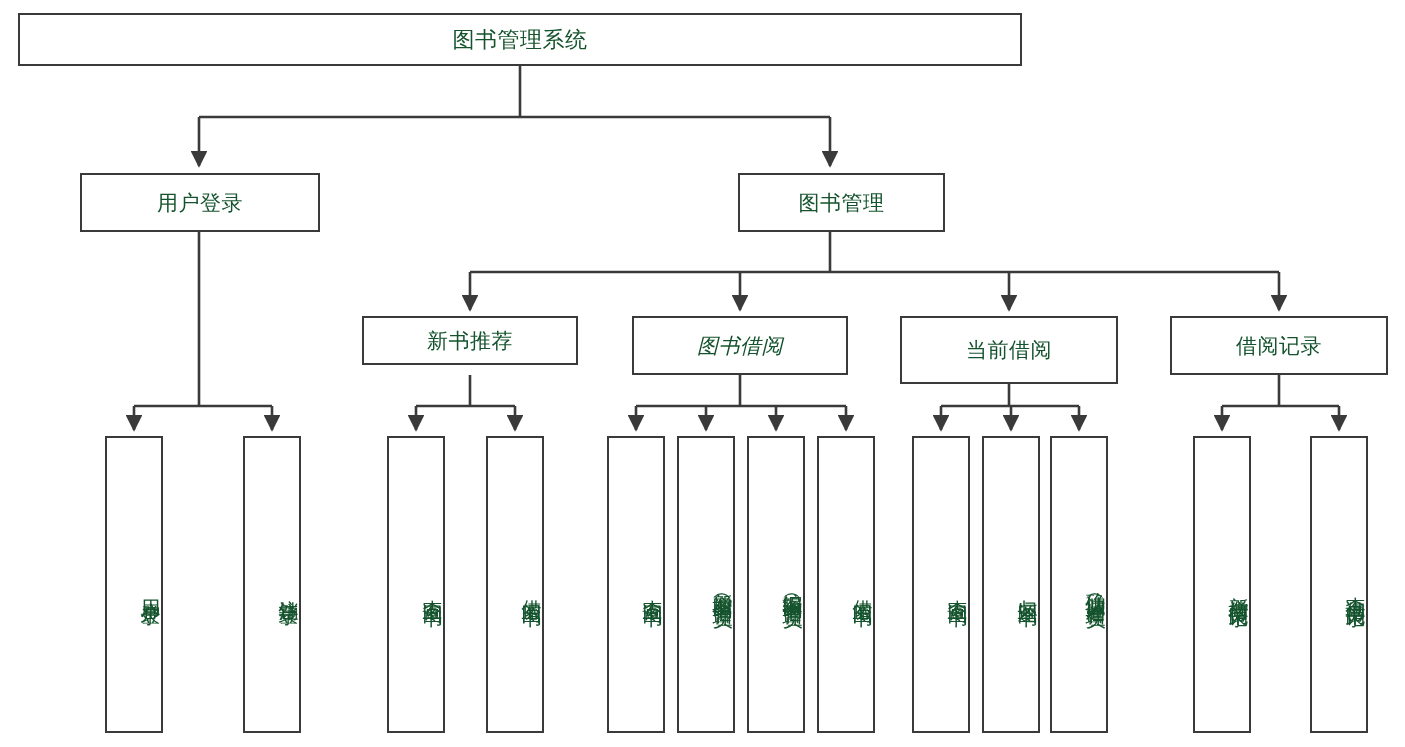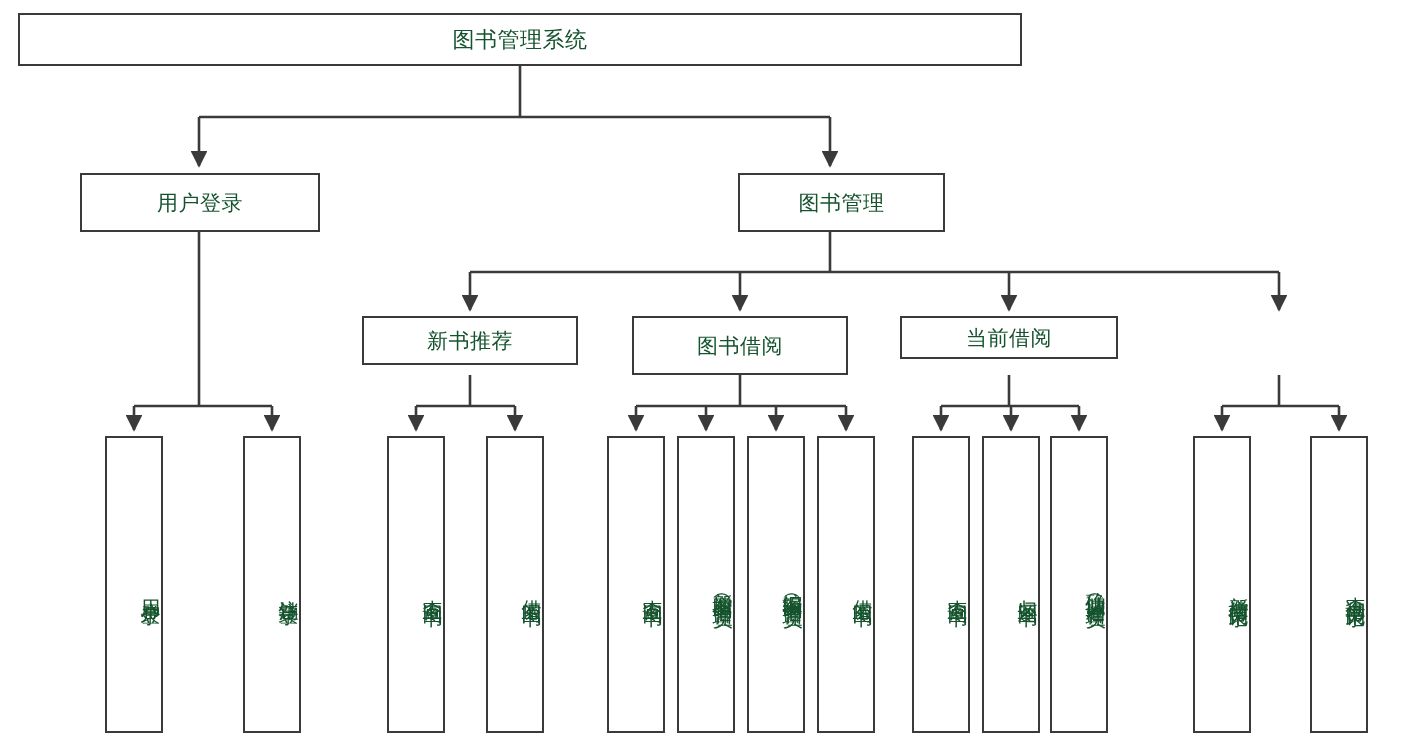--- a/index.html
+++ b/index.html
@@ -132,28 +132,31 @@
   </div>
 
   <div class="node h" style="left:710px; top:173px; width:207px; height:59px;margin-left:28px;">
     <span>图书管理</span>
   </div>
 
   <div class="node h" style="left:362px; top:316px; width:216px; height:49px;">
     <span>新书推荐</span>
   </div>
 
-  <div class="node h" style="left:632px; top:316px; width:216px; height:59px;">
+  <div class="node h" style="left:632px; top:316px; width:216px; height:59px;font-style:italic;">
     <span>图书借阅</span>
   </div>
 
-  <div class="node h" style="left:900px; top:316px; width:218px; height:43px;">
+  <div class="node h" style="left:900px; top:316px; width:218px; height:68px;">
     <span>当前借阅</span>
   </div>
 
+  <div class="node h" style="left:1170px; top:316px; width:218px; height:59px;">
+    <span>借阅记录</span>
+  </div>
 
   <div class="node v" style="left:105px; top:436px; width:58px; height:297px;">
     <span class="vtxt">用户登录</span>
   </div>
 
   <div class="node v" style="left:243px; top:436px; width:58px; height:297px;">
     <span class="vtxt">注销登录</span>
   </div>
 
   <div class="node v" style="left:387px; top:436px; width:58px; height:297px;">

